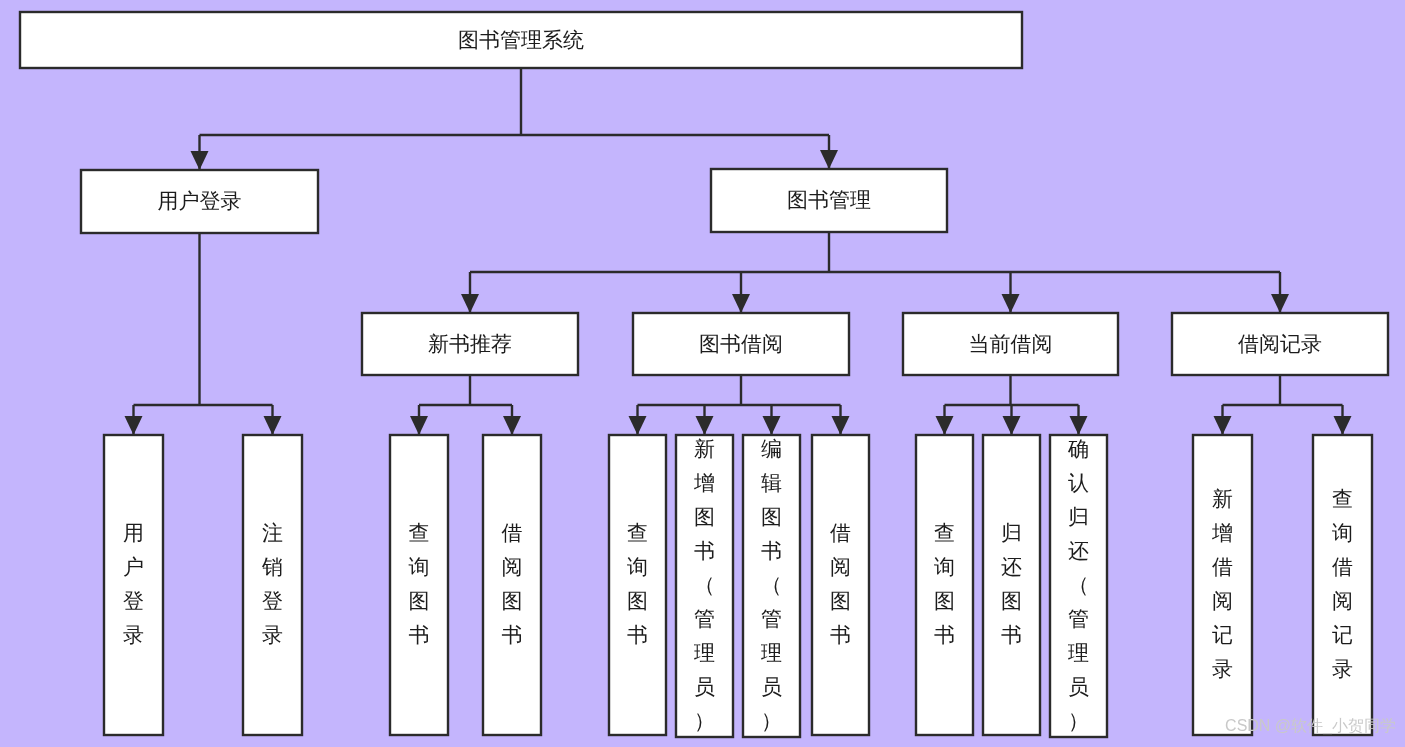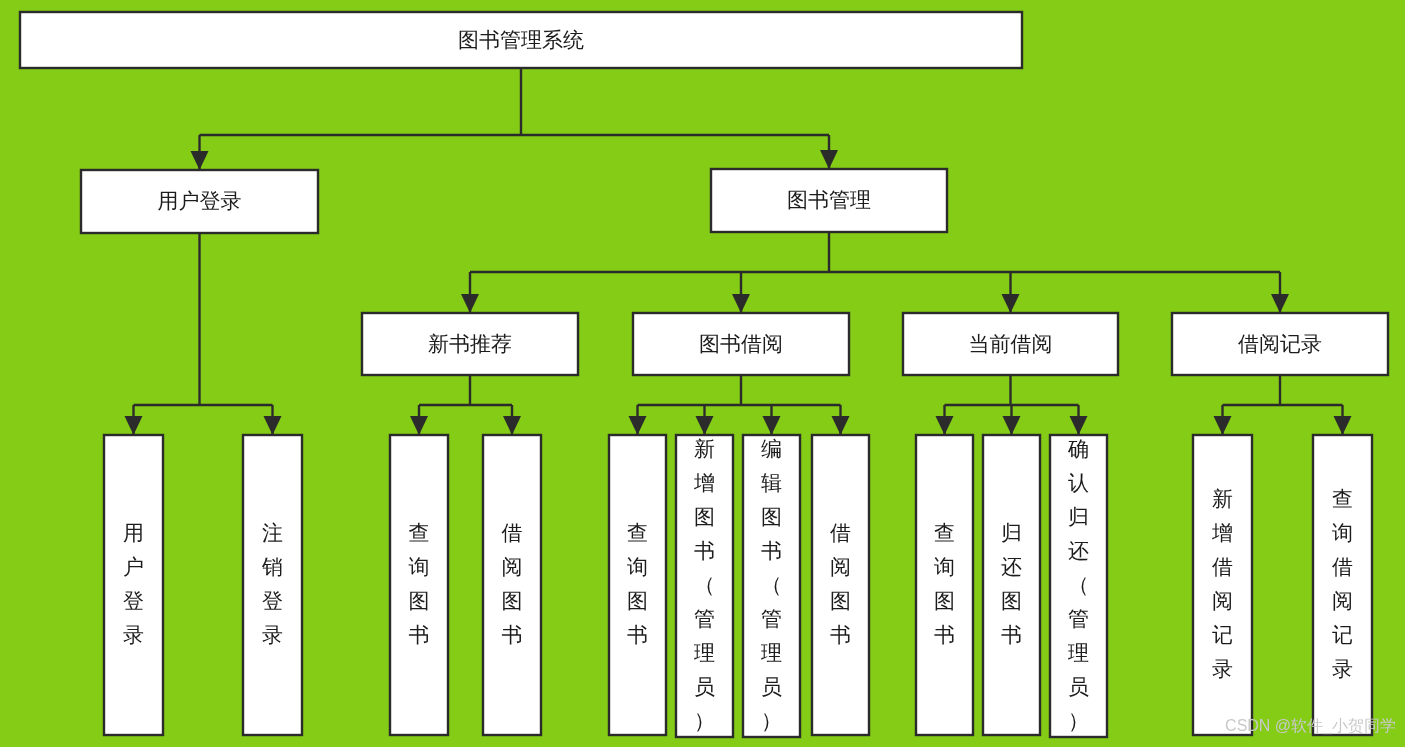--- a/index.html
+++ b/index.html
@@ -8,21 +8,21 @@
     padding: 0;
     background: #ffffff;
   }
   body {
     font-family: "Liberation Sans", "DejaVu Sans", sans-serif;
   }
   #diagram-root {
     position: relative;
     width: 1405px;
     height: 747px;
-    background: #84cc16;
+    background: #c4b5fd;
     overflow: hidden;
   }
   svg.diagram-canvas {
     position: absolute;
     left: 0;
     top: 0;
     width: 1405px;
     height: 747px;
   }
   .node-box {

